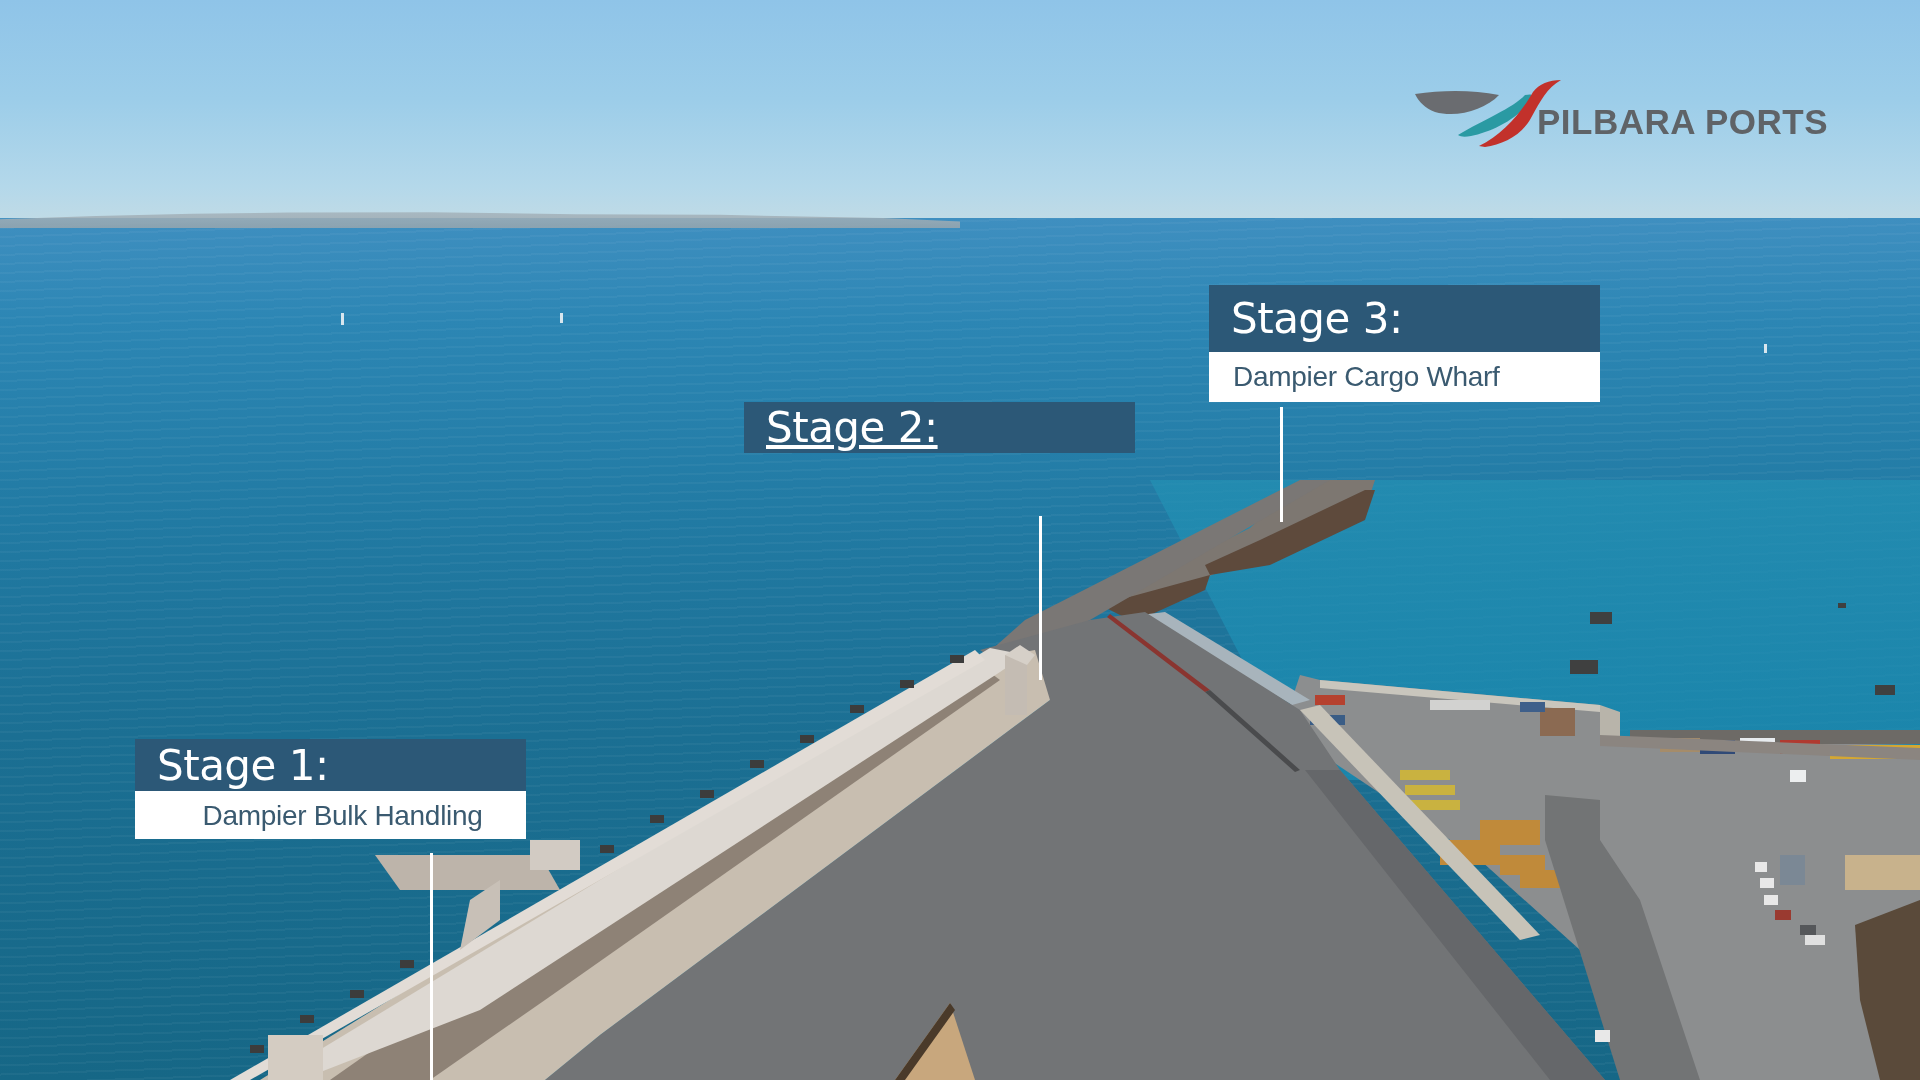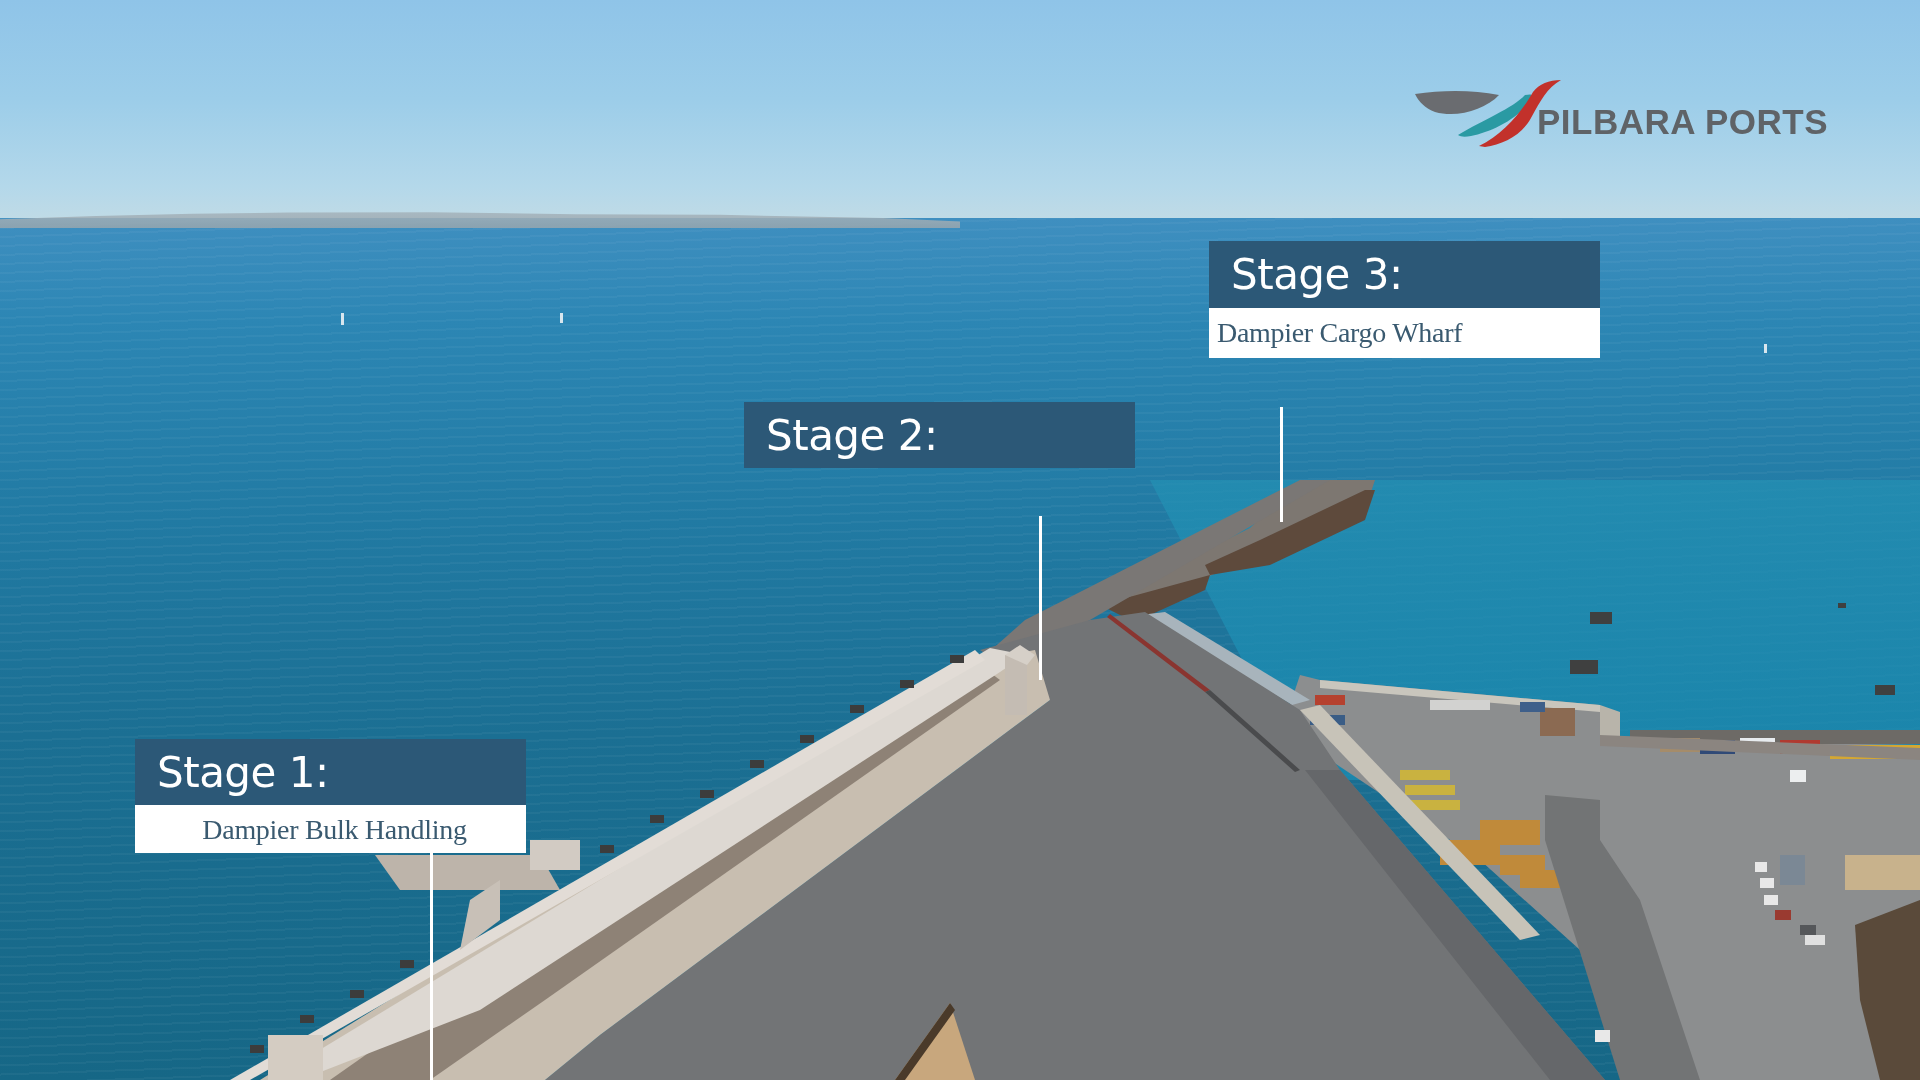--- a/index.html
+++ b/index.html
@@ -20,21 +20,21 @@
 
   
   .svg-layer { position:absolute; inset:0; }
 
   .logo { position:absolute; left:1413px; top:80px; width:400px; height:70px; }
   .logo-mark { position:absolute; left:0; top:0; width:150px; height:68px; }
   .logo-text { position:absolute; left:124px; top:22px; font-family:"Liberation Sans", sans-serif; font-weight:bold; font-size:35px; color:#5f6367; letter-spacing:0.5px; white-space:nowrap; }
 
   .label { position:absolute; }
   .label .hdr { background:#2c5877; color:#ffffff; font-family:"DejaVu Sans", sans-serif; font-size:42px; padding-left:22px; box-sizing:border-box; display:flex; align-items:center; letter-spacing:-0.5px; }
-  .label .sub { background:#ffffff; color:#3a5a70; font-family:Liberation Serif, serif; font-size:28px; padding-left:8px; box-sizing:border-box; line-height:49px; letter-spacing:-0.3px; }
+  .label .sub { background:#ffffff; color:#3a5a70; font-family:Liberation Sans, sans-serif; font-size:28px; padding-left:24px; box-sizing:border-box; line-height:49px; letter-spacing:-0.3px; }
   .connector { position:absolute; width:3px; background:#ffffff; }
 </style>
 </head>
 <body>
 
 <div class="scene">
   <div class="sky"></div>
   <div class="sea"></div>
   <div class="sea-right"></div>
   <div class="land"></div>
@@ -151,27 +151,27 @@
 <div class="logo">
   <svg class="logo-mark" viewBox="0 0 150 68">
     <path d="M2,14 C30,10 60,10 86,15 C72,30 44,38 22,32 C12,28 6,22 2,14 Z" fill="#6a6c70"></path>
     <path d="M45,55 C70,40 100,28 112,15 C118,14 120,14 118,18 C108,38 78,52 58,56 C52,57 48,57 45,55 Z" fill="#2a9aa3"></path>
     <path d="M66,66 C90,55 110,30 120,12 C126,4 136,0 148,0 C134,8 128,20 118,38 C108,56 90,64 72,67 Z" fill="#c2312b"></path>
   </svg>
   <div class="logo-text">PILBARA PORTS</div>
 </div>
 
 <div class="label" style="left:135px; top:739px; width:391px;">
-  <div class="hdr" style="height:66px;">Stage 1:</div>
+  <div class="hdr" style="height:52px;">Stage 1:</div>
   <div class="sub" style="height:48px;text-align:center;">Dampier Bulk Handling</div>
 </div>
 <div class="connector" style="left:430px; top:853px; height:227px;"></div>
 
 <div class="label" style="left:744px; top:402px; width:391px;">
-  <div class="hdr" style="height:66px;">Stage 2:</div>
+  <div class="hdr" style="height:51px;text-decoration:underline;">Stage 2:</div>
 </div>
 <div class="connector" style="left:1039px; top:516px; height:164px;"></div>
 
 <div class="label" style="left:1209px; top:241px; width:391px;">
-  <div class="hdr" style="height:67px;">Stage 3:</div>
+  <div class="hdr" style="height:67px;margin-top:44px;">Stage 3:</div>
   <div class="sub" style="height:50px; line-height:50px;">Dampier Cargo Wharf</div>
 </div>
 <div class="connector" style="left:1280px; top:407px; height:115px;"></div>
 
 </body></html>

